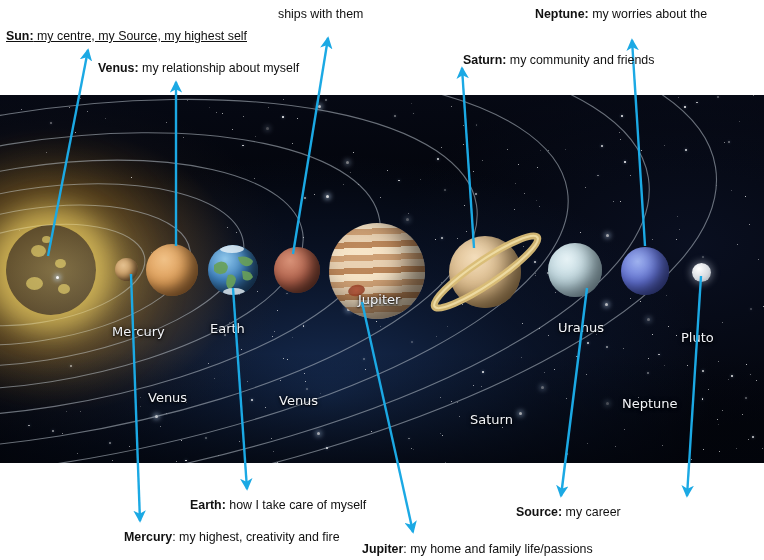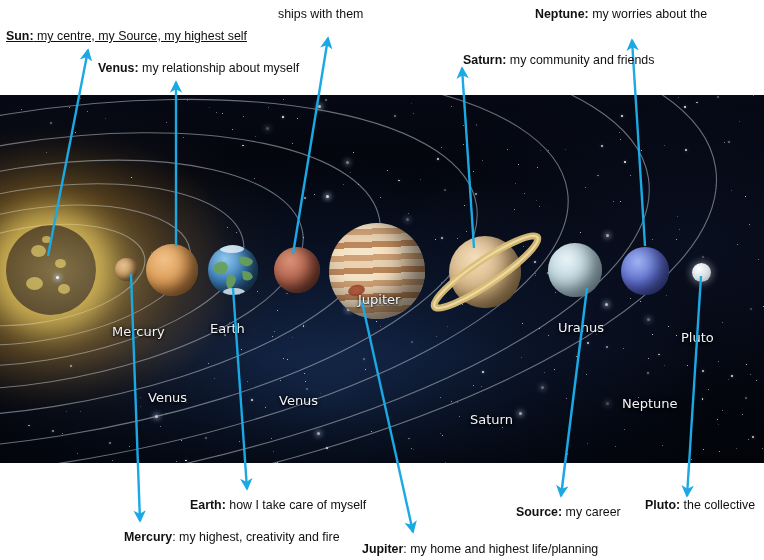--- a/index.html
+++ b/index.html
@@ -489,21 +489,20 @@
     <div class="callout" style="left: 535px; top: 6px;">
       <div><b>Neptune:</b><span> my worries about the</span></div>
     </div>
     <div class="callout" style="left: 190px; top: 497px;">
       <div><b>Earth:</b><span> how I take care of myself</span></div>
     </div>
     <div class="callout" style="left: 124px; top: 529px;">
       <div><b>Mercury</b><span>: my highest, creativity and fire</span></div>
     </div>
     <div class="callout" style="left: 362px; top: 541px;">
-      <div><b>Jupiter</b><span>: my home and highest life/planning</span></div>
+      <div><b>Jupiter</b><span>: my home and family life/passions</span></div>
     </div>
     <div class="callout" style="left: 516px; top: 504px;">
       <div><b>Source:</b><span> my career</span></div>
     </div>
     <div class="callout" style="left: 645px; top: 497px;">
-      <div><b>Pluto:</b><span> the collective</span></div>
     </div>
   </div>
 
 </body></html>

